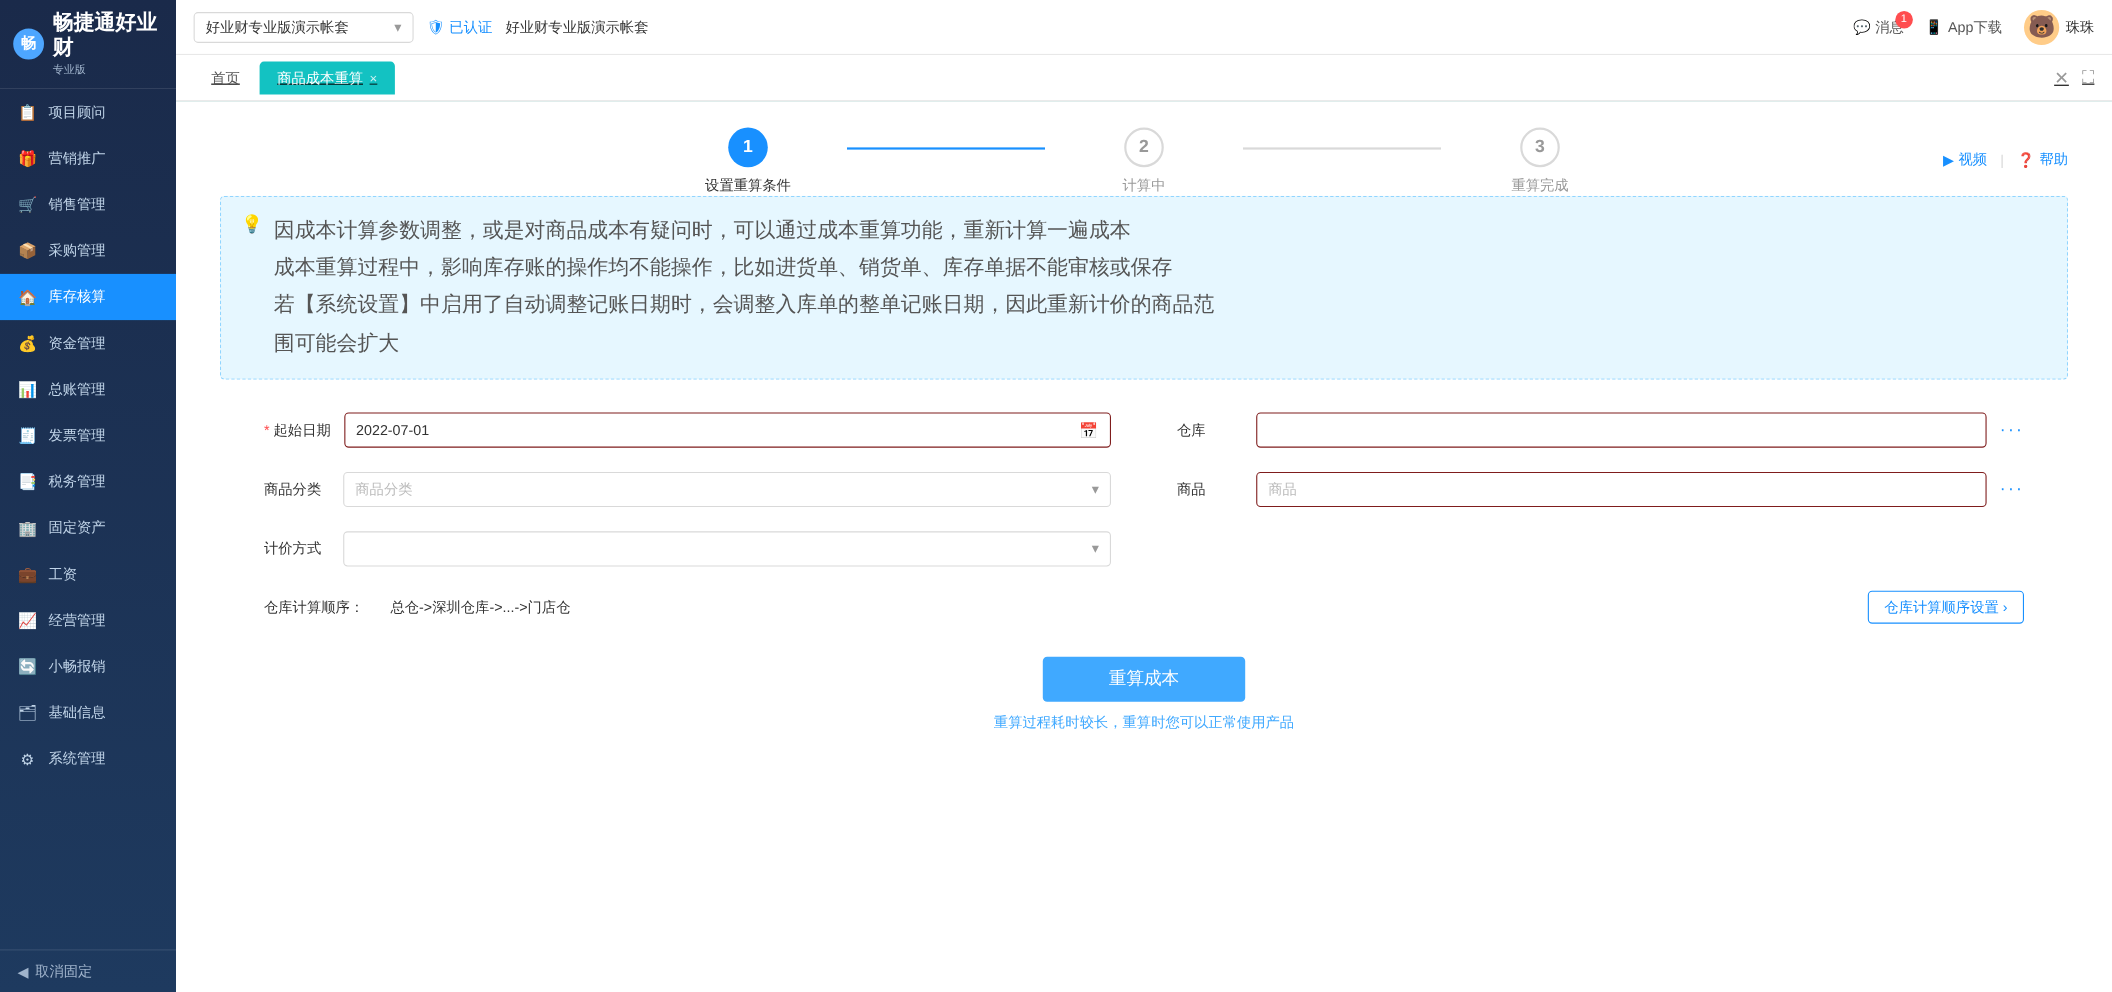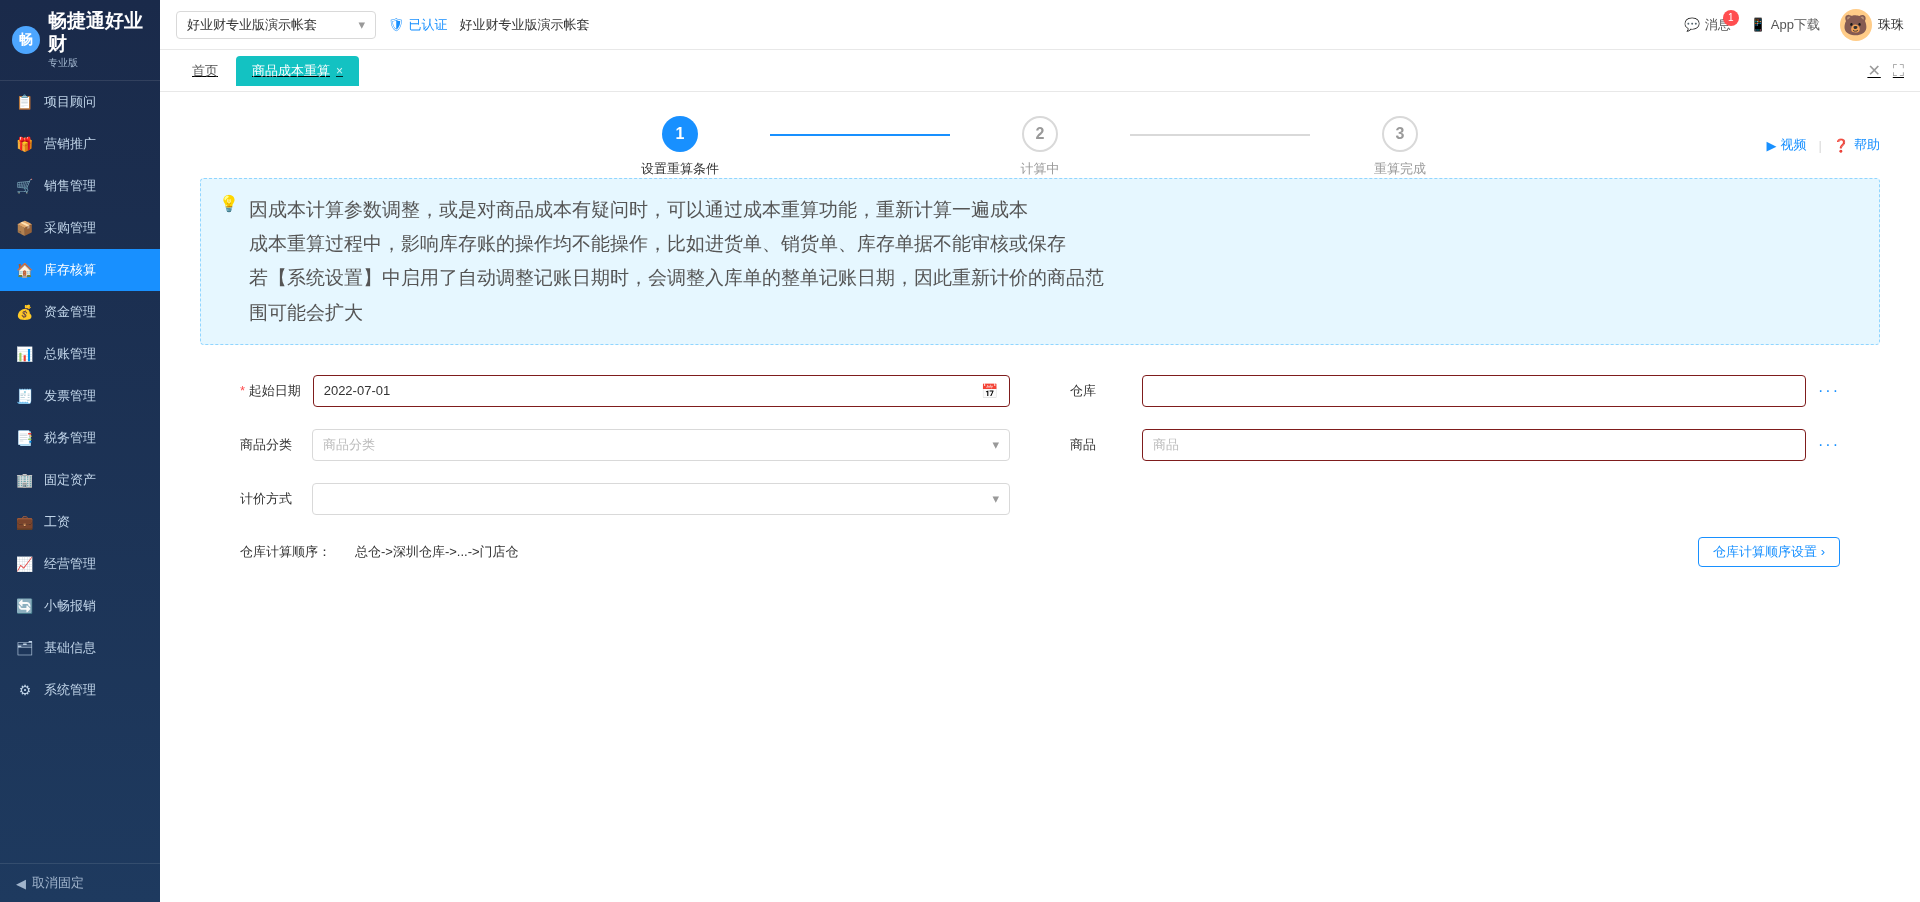--- a/index.html
+++ b/index.html
@@ -501,15 +501,19 @@
         <div class="form-field" style="flex:1;"></div>
       </div>
 
       <div class="warehouse-order-row">
         <span class="warehouse-order-label">仓库计算顺序：</span>
         <span class="warehouse-order-value">总仓-&gt;深圳仓库-&gt;...-&gt;门店仓</span>
         <button class="warehouse-order-btn">仓库计算顺序设置 ›</button>
       </div>
     </div>
 
+    <div class="recalc-section">
+      <button class="recalc-btn">重算成本</button>
+      <span class="recalc-note">重算过程耗时较长，重算时您可以正常使用产品</span>
+    </div>
 
   </div>
 </div>
 
 </body></html>

